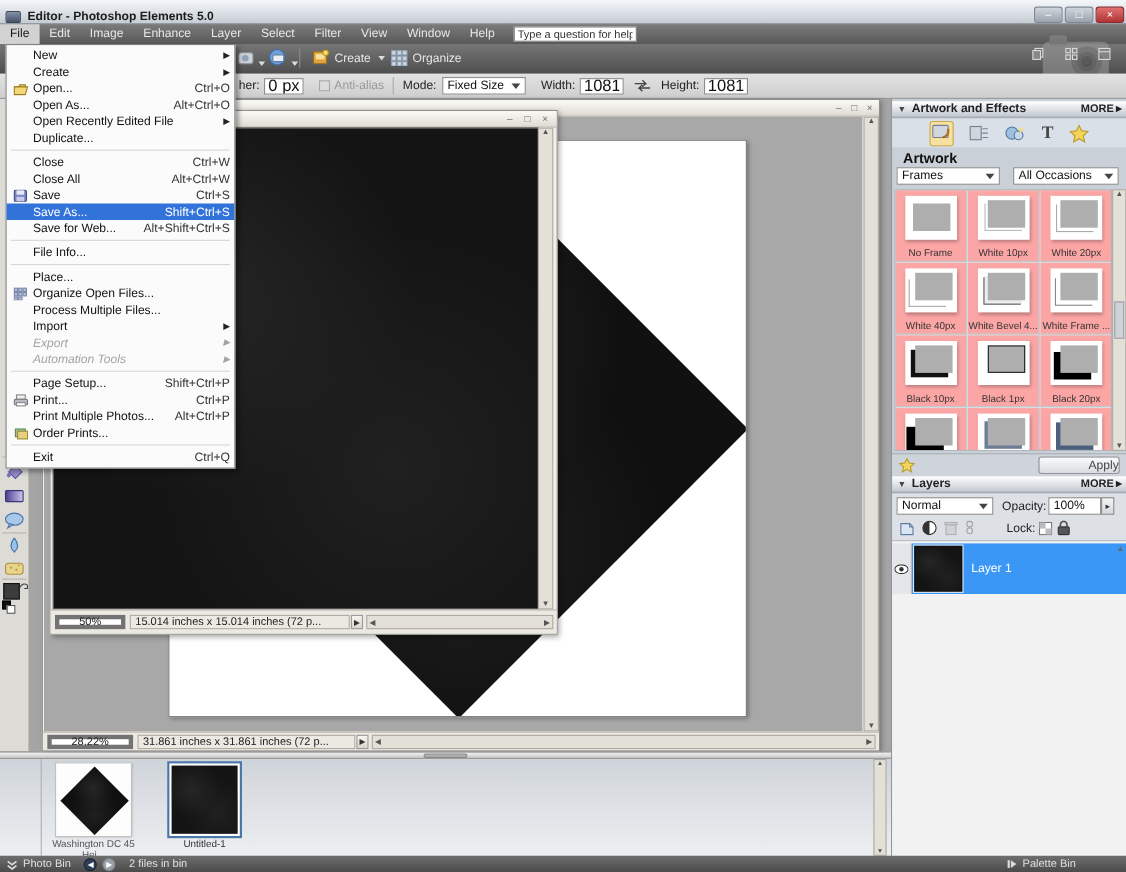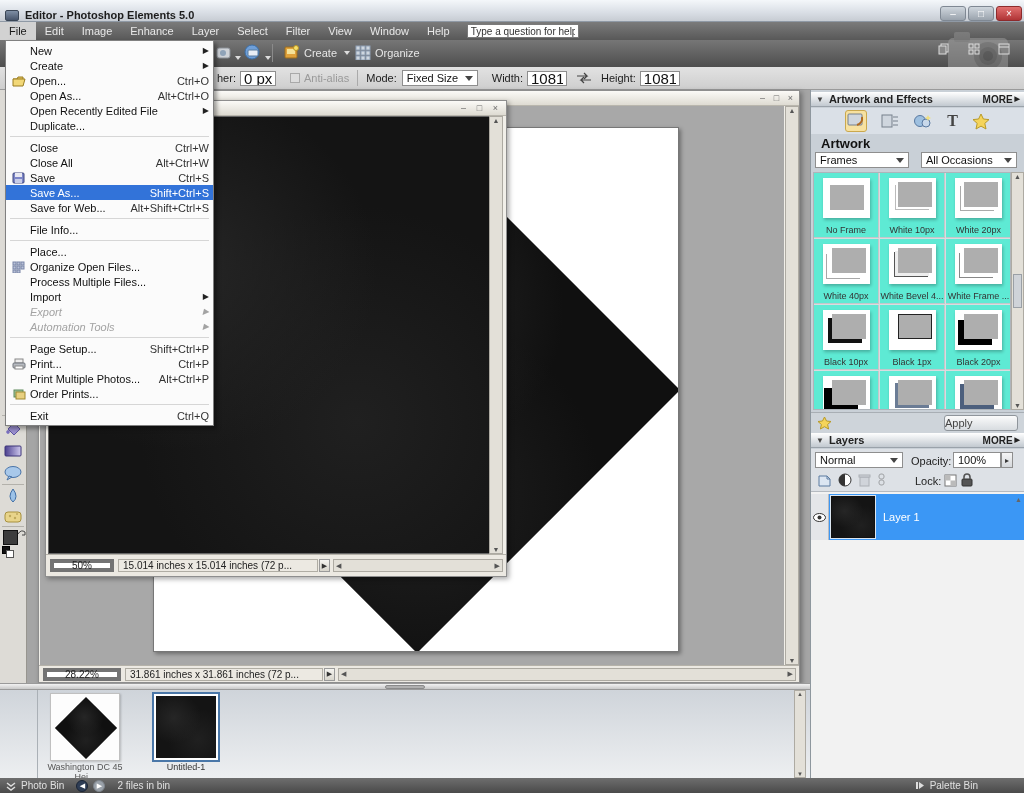--- a/index.html
+++ b/index.html
@@ -59,21 +59,21 @@
   .msep { height:1px; background:#d6d6d6; margin:3px 4px; }
 
   
   #rightpanel { left:810px; top:90px; width:214px; height:688px; background:#c9d0d7; border-left:1px solid #8e979e; }
   .pal-header { height:15px; background:linear-gradient(#ffffff,#c2c9d0); border-bottom:1px solid #9aa2aa; display:flex; align-items:center; color:#222; font-weight:bold; }
   .pal-header .chev { font-size:8px; color:#444; margin:0 5px; }
   .pal-header .more { margin-left:auto; margin-right:5px; font-weight:bold; font-size:10px; color:#222; display:flex; align-items:center; gap:2px; }
   .pal-header .more .ar { font-size:7px; }
   .selbox { background:#fff; border:1px solid #8e8e8e; height:16px; display:flex; align-items:center; justify-content:space-between; padding:0 4px; color:#111; }
 
-  .fcell { position:absolute; width:65px; height:65px; border-right:1px solid #c3c7ca; border-bottom:1px solid #c3c7ca; background:#5eead4;text-decoration:underline; }
+  .fcell { position:absolute; width:65px; height:65px; border-right:1px solid #c3c7ca; border-bottom:1px solid #c3c7ca; background:#fca5a5;text-decoration:underline; }
   .fcard { position:absolute; left:9px; top:5px; width:47px; height:40px; background:#fff; box-shadow:1px 2px 3px rgba(0,0,0,.25); }
   .fphoto { position:absolute; right:4px; top:4px; width:34px; height:25px; background:#aeaeae; }
   .flabel { position:absolute; left:0; right:0; bottom:2px; text-align:center; font-size:9px; color:#333; }
 
   
   .lyr-icons { display:flex; align-items:center; gap:6px; }
 
   
   #photobin { left:0; top:690px; width:810px; height:88px; background:linear-gradient(#cfd4da,#edeff1); }
   #statusbar { left:0; top:778px; width:1024px; height:15px; background:linear-gradient(#6e6e6e,#4a4a4a); color:#e0e0e0; display:flex; align-items:center; font-size:10px;justify-content:flex-end; }
@@ -578,21 +578,21 @@
       <div class="vscroll" style="right:1px; top:80px; height:238px; width:13px;">
         <span>▲</span>
         <div style="width:9px; height:34px; background:#cfd3d8; border:1px solid #9aa0a6;"></div>
         <span>▼</span>
       </div>
 
       <div class="abs" style="left:0; top:320px; width:213px; height:21px; background:#ced4da; border-top:1px solid #a8aeb4; display:flex; align-items:center;">
         <svg width="15" height="14" style="margin-left:6px;">
             <path d="M7.5 1 l2 4 l4.5 .5 l-3.4 3 l1 4.5 l-4.1 -2.3 l-4.1 2.3 l1 -4.5 l-3.4 -3 l4.5 -.5 z" fill="#f5d45a" stroke="#b89a28"></path>
           </svg>
-        <div style="margin-left:auto; margin-right:6px; width:74px; height:16px; border:1px solid #8f959b; border-radius:3px; background:linear-gradient(#fbfbfb,#d8dce0); display:flex; align-items:center; justify-content:flex-start; color:#444;">
+        <div style="margin-left:auto; margin-right:6px; width:74px; height:16px; border:1px solid #8f959b; border-radius:3px; background:linear-gradient(#fbfbfb,#d8dce0); display:flex; align-items:center; justify-content:flex-end; color:#444;">
             <span>Apply</span>
           </div>
       </div>
     </div>
 
     <div class="abs" style="left:0; top:343px; width:214px; height:345px;">
       <div class="pal-header">
         <span class="chev">▼</span>
         <span>Layers</span>
         <span class="more">

